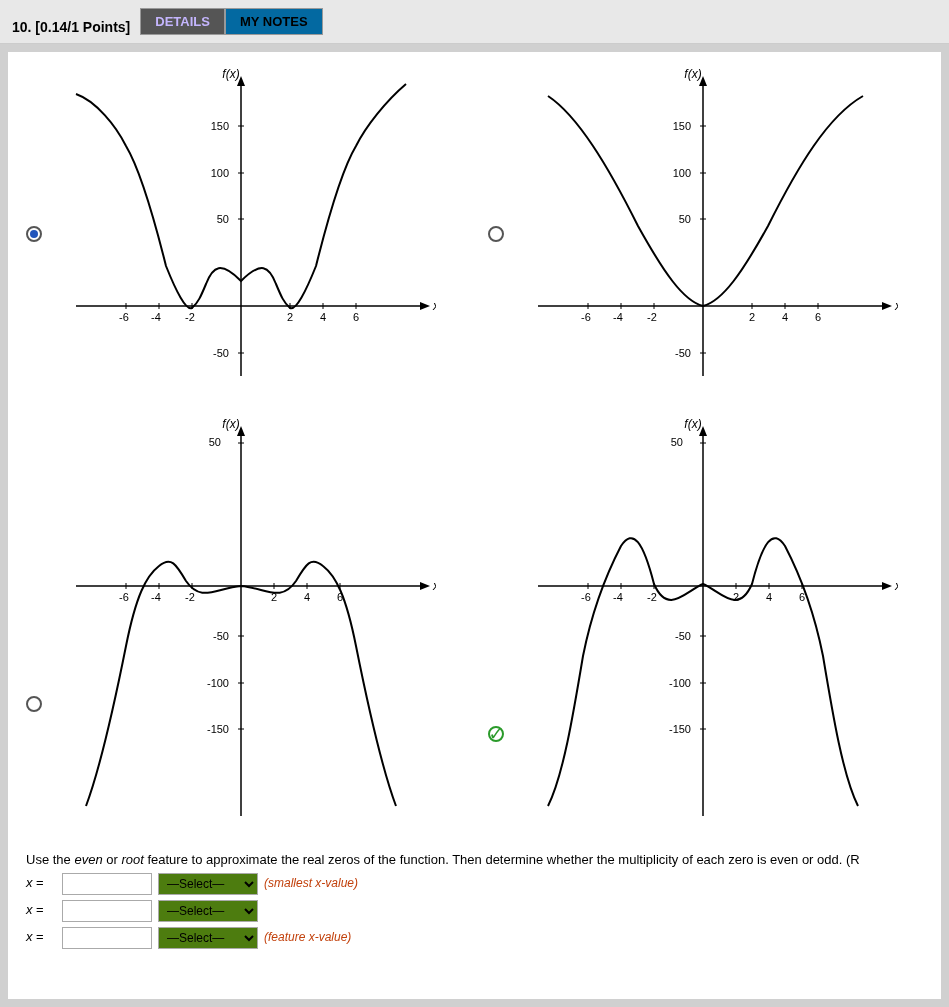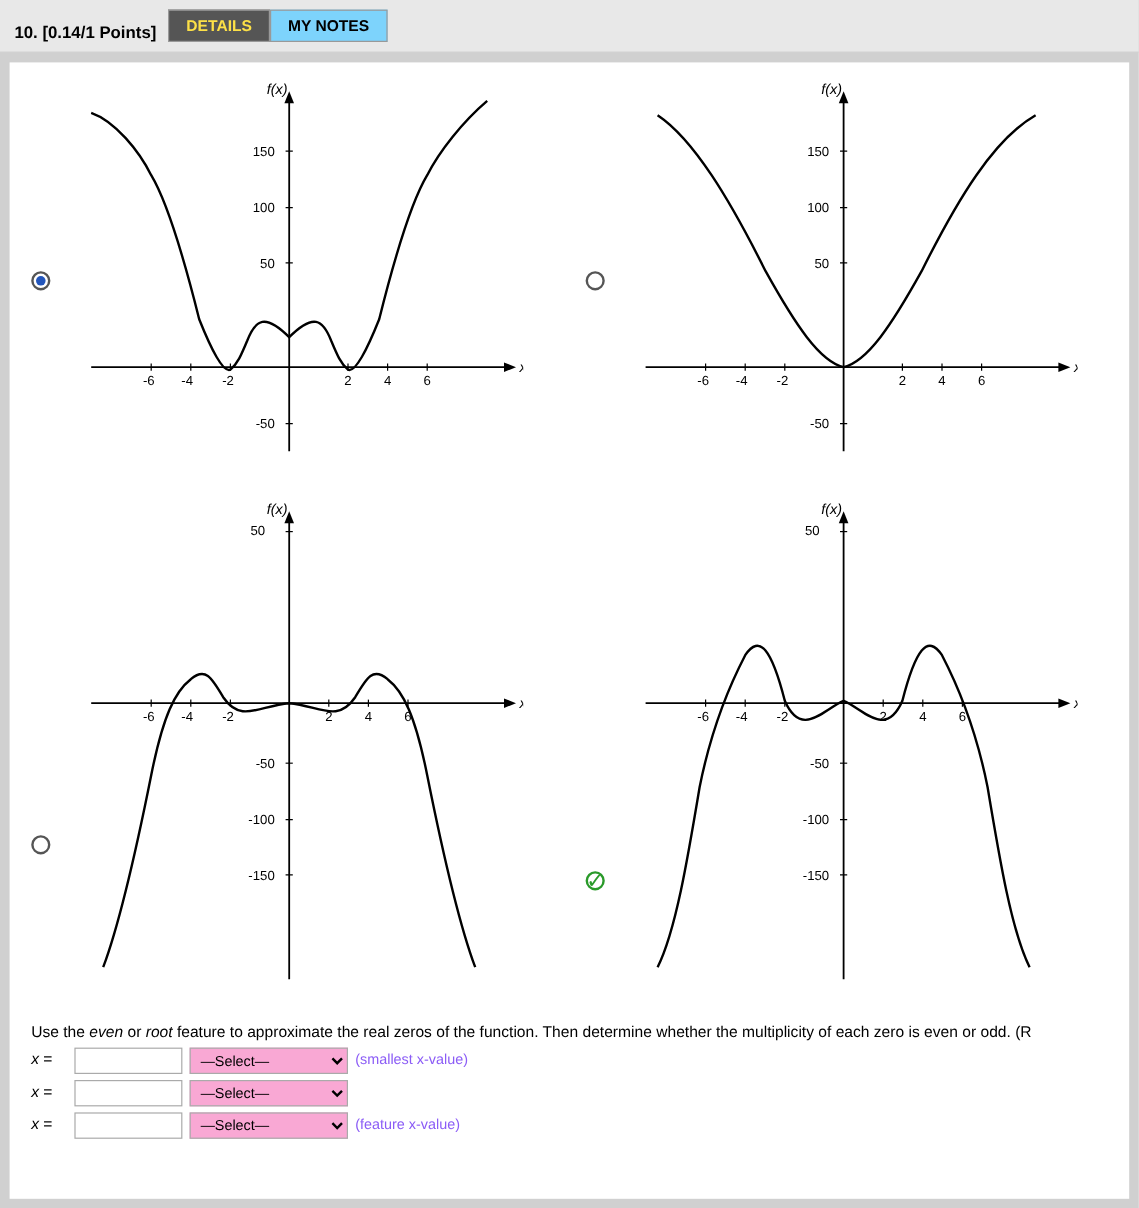--- a/index.html
+++ b/index.html
@@ -22,26 +22,26 @@
     .top-bar-label {
       font-size: 14px;
       font-weight: bold;
       margin-right: 10px;
     }
     .tab-btn {
       padding: 5px 14px;
       font-size: 13px;
       font-weight: bold;
       border: 1px solid #999;
-      background: #7dd3fc;
+      background: #0369a1;
       cursor: pointer;
     }
     .tab-btn.active {
       background: #555;
-      color: #fde047;
+      color: #c4b5fd;
     }
     .main-content {
       background: white;
       margin: 8px;
       padding: 14px 18px 18px 18px;
       flex: 1;
     }
     .question-header {
       font-size: 14px;
       margin-bottom: 6px;
@@ -114,27 +114,28 @@
       width: 90px;
       height: 22px;
       border: 1px solid #aaa;
       font-size: 12px;
       padding: 2px 4px;
     }
     .zeros-row select {
       height: 22px;
       font-size: 12px;
       border: 1px solid #aaa;
-      background: #f9a8d4;
+      background: #4d7c0f;
       padding: 0 4px;
-      width: 132px;
+      width: 100px;
     }
     .zeros-row .hint {
       font-size: 12px;
-      color: #8b5cf6;
+      color: #c2410c;
+      font-style: italic;
     }
     .checkmark {
       color: #2a9a2a;
       font-size: 18px;
     }
   </style>
 </head>
 <body>
 
 <div class="top-bar">

